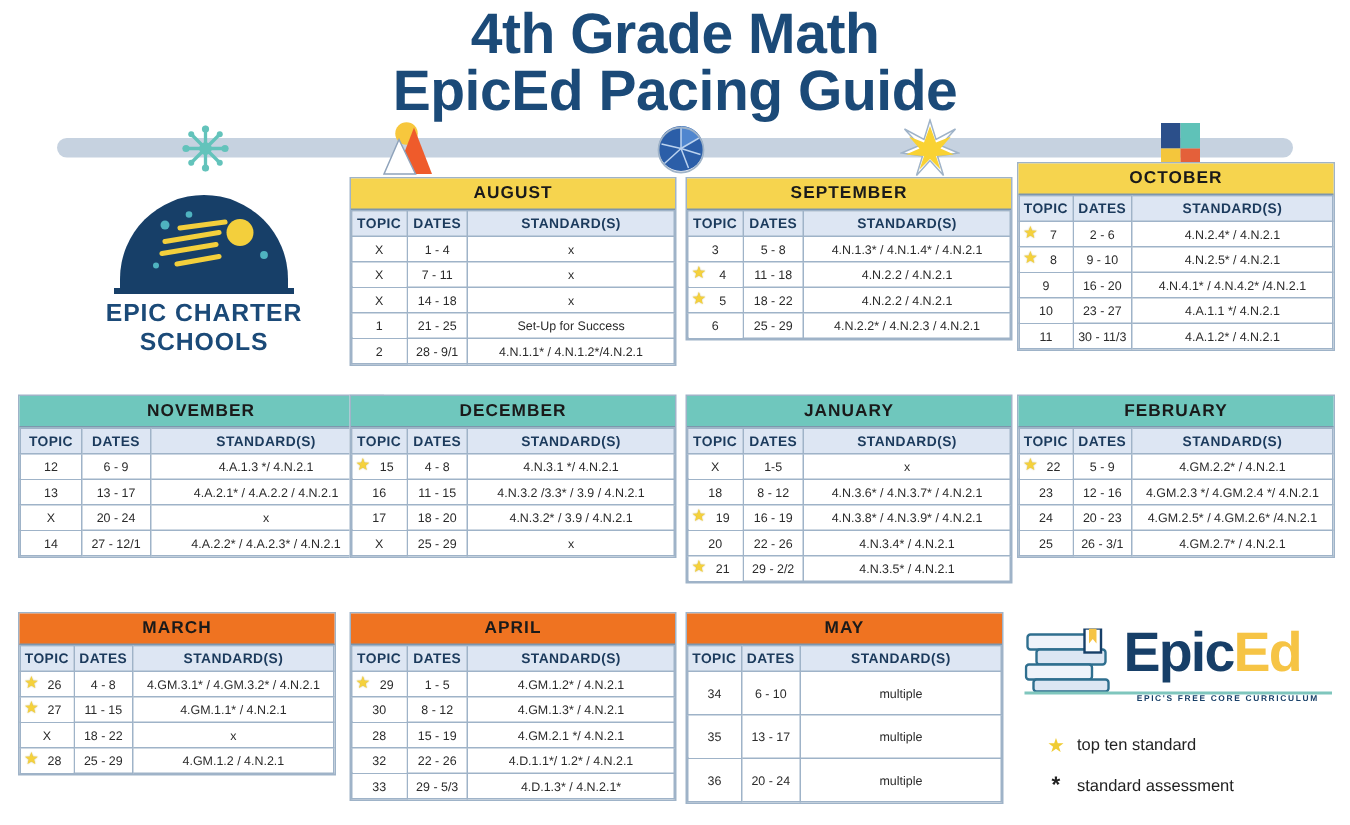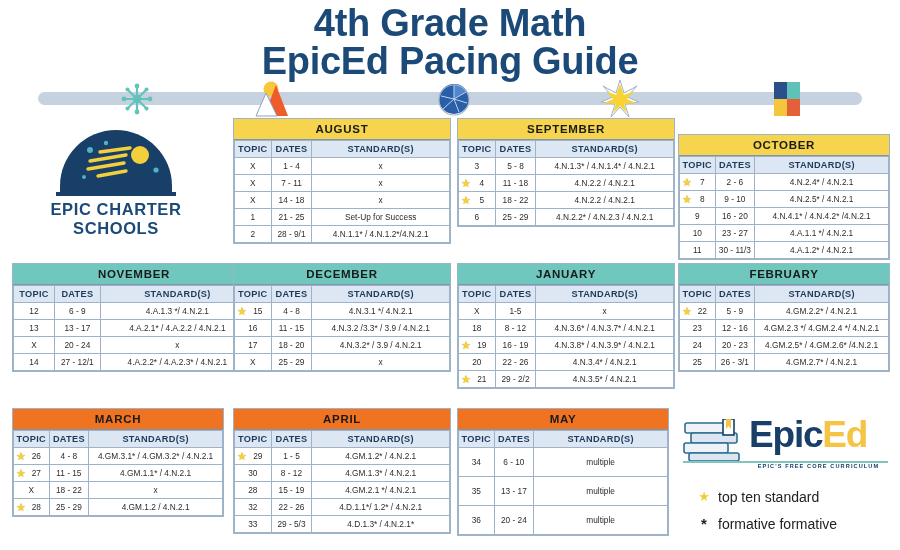--- a/index.html
+++ b/index.html
@@ -27,21 +27,21 @@
   
   .band {
     position: absolute; top: 92px; left: 38px;
     width: 824px; height: 13px;
     background: #c6d2e0;
     border-radius: 7px;
   }
   .deco { position: absolute; }
 
   
-  .ecs-logo { position: absolute; left: 36px; top: 130px; width: 160px; height: 120px; }
+  .ecs-logo { position: absolute; left: 56px; top: 130px; width: 160px; height: 120px; }
   .ecs-dome {
     position:absolute; left: 24px; top: 0; width: 112px; height: 62px;
     background: #173f68;
     border-radius: 56px 56px 0 0;
   }
   .ecs-base {
     position:absolute; left: 20px; top: 62px; width: 120px; height: 4px;
     background: #173f68;
   }
   .ecs-text {
@@ -94,21 +94,21 @@
     position:absolute; left:66px; top:50px; width:139px;
     font-size:5.6px; font-weight:bold; letter-spacing:1.1px;
     color:#173f68; text-align:center;
   }
 
   
   .legend { position:absolute; left:690px; top:483px; width:210px; }
   .legend-row { display:flex; align-items:center; height:27px; }
   .legend-sym { width:28px; text-align:center; font-size:13px; color:#f0cc33; }
   .legend-sym.ast { color:#222; font-size:15px; font-weight:bold; }
-  .legend-txt { font-size:14px; color:#222; }
+  .legend-txt { font-size:11px; color:#222; }
 </style>
 </head>
 <body>
 <div id="page">
 
 <div class="title-block">
   <div class="title-line">4th Grade Math</div>
   <div class="title-line">EpicEd Pacing Guide</div>
 </div>
 
@@ -268,21 +268,21 @@
               <td class="std">4.N.2.2 / 4.N.2.1</td>
             </tr>
             <tr>
               <td class="topic"><span>6</span></td>
               <td class="dates">25 - 29</td>
               <td class="std">4.N.2.2* / 4.N.2.3 / 4.N.2.1</td>
             </tr>
           </tbody>
         </table>
       </div>
-      <div class="mtable" style="left: 678px; top: 134px; width: 212px;">
+      <div class="mtable" style="left: 678px; top: 108px; width: 212px;">
         <div class="m-head yellow">OCTOBER</div>
         <table class="grid">
           <thead>
             <tr>
               <th>TOPIC</th>
               <th>DATES</th>
               <th>STANDARD(S)</th>
             </tr>
           </thead>
           <tbody>
@@ -577,17 +577,17 @@
   <div class="ee-tag">EPIC'S FREE CORE CURRICULUM</div>
 </div>
 
 <div class="legend">
   <div class="legend-row">
     <span class="legend-sym">★</span>
     <span class="legend-txt">top ten standard</span>
   </div>
   <div class="legend-row">
     <span class="legend-sym ast">*</span>
-    <span class="legend-txt">formative formative</span>
+    <span class="legend-txt">standard assessment</span>
   </div>
 </div>
 
 </div>
 
 </body></html>

